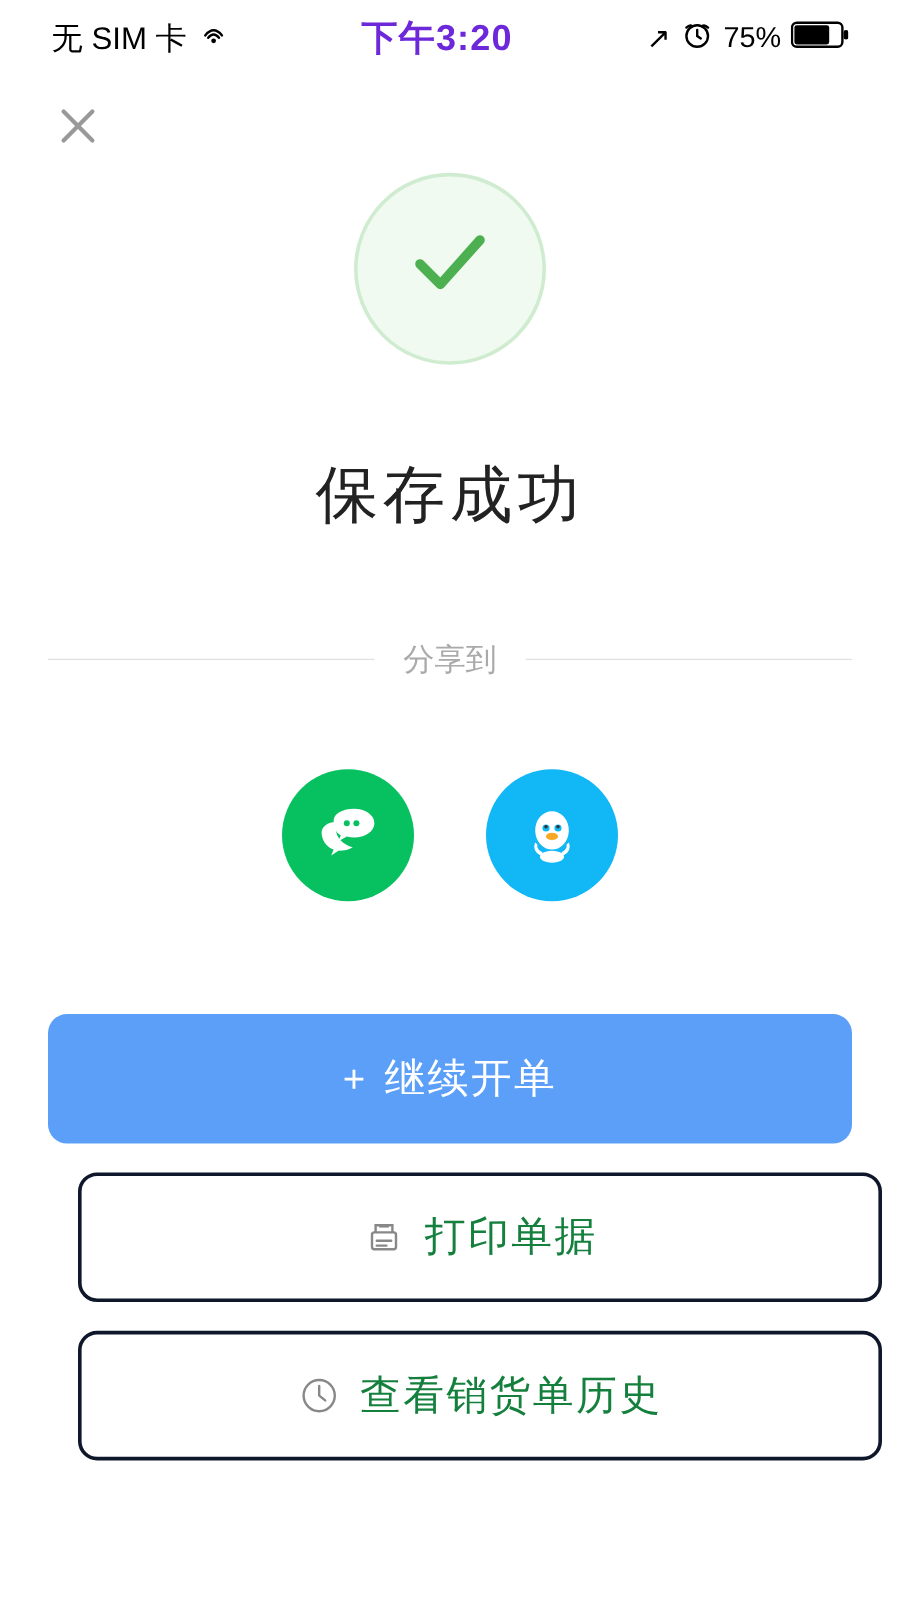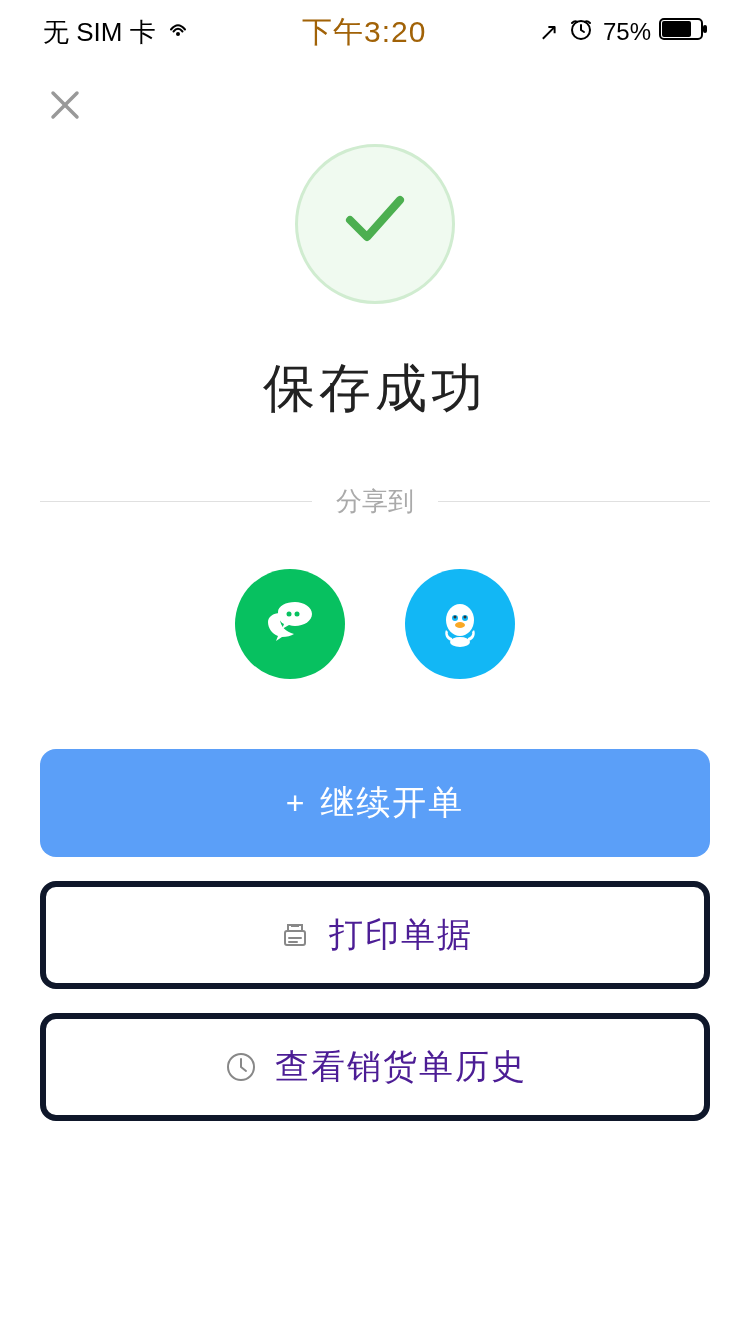--- a/index.html
+++ b/index.html
@@ -29,22 +29,22 @@
       display: flex;
       align-items: center;
       gap: 10px;
       font-size: 26px;
       font-weight: 500;
       color: #000;
     }
 
     .status-center {
       font-size: 30px;
-      font-weight: 400;
-      color: #a16207;
+      font-weight: 700;
+      color: #6d28d9;
       letter-spacing: 1px;
     }
 
     .status-right {
       display: flex;
       align-items: center;
       gap: 8px;
       font-size: 24px;
       color: #000;
     }
@@ -66,20 +66,21 @@
       width: 36px;
       height: 36px;
     }
 
     
     .main-content {
       display: flex;
       flex-direction: column;
       align-items: center;
       padding-top: 80px;
+      gap: 24px;
     }
 
     
     .success-circle {
       width: 160px;
       height: 160px;
       border-radius: 50%;
       background: #f0faf0;
       border: 3px solid #d0ecd0;
       display: flex;
@@ -175,22 +176,23 @@
       outline: none;
     }
 
     .btn-primary {
       background: #5B9FF8;
       color: #fff;
     }
 
     .btn-secondary {
       background: #fff;
-      color: #4c1d95;
-      border: 6px solid #0f172a;
+      color: #15803d;
+      border: 3px solid #0f172a;
+      margin-left: 25px;
     }
 
     .btn-icon {
       font-size: 32px;
       display: flex;
       align-items: center;
     }
 
     .btn-label {
       font-size: 34px;

